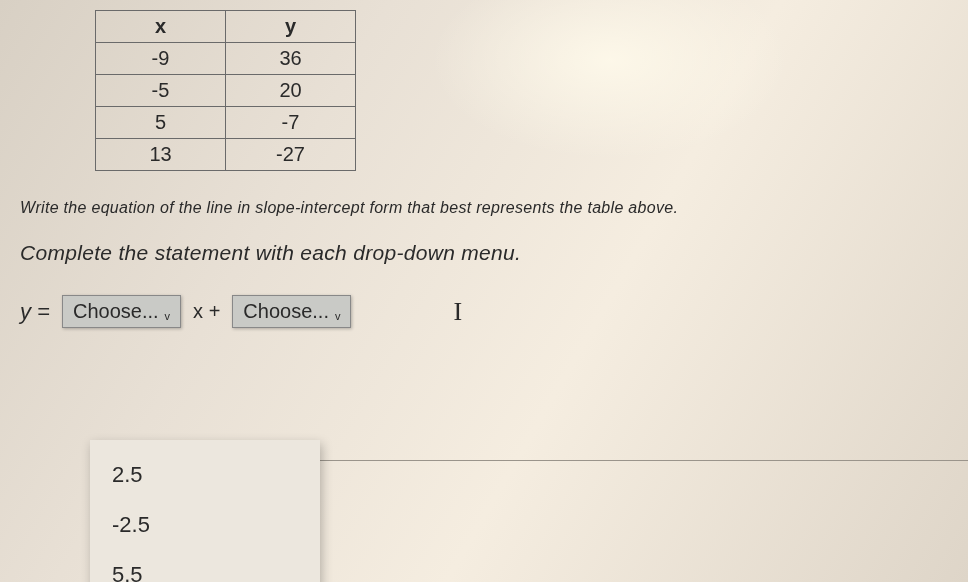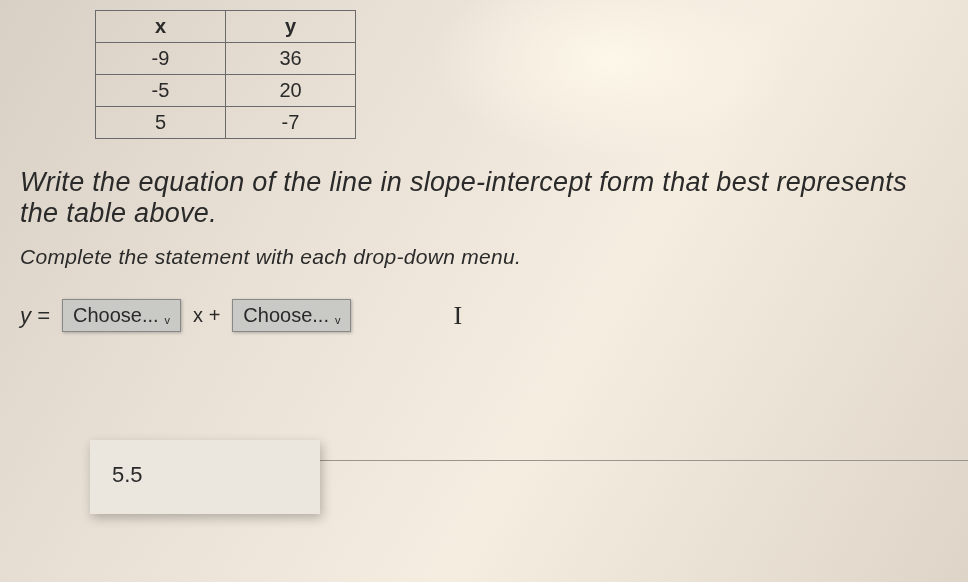--- a/index.html
+++ b/index.html
@@ -27,25 +27,25 @@
     font-size: 20px;
     padding: 4px 0;
     font-weight: normal;
   }
   th { font-weight: bold; }
   .col-x { width: 130px; }
   .col-y { width: 130px; }
   .prompt {
     margin-top: 28px;
     font-style: italic;
-    font-size: 27px;
+    font-size: 16px;
     letter-spacing: 0.3px;
   }
   .sub-prompt {
-    margin-top: 16px;
+    margin-top: 24px;
     font-style: italic;
     font-size: 21px;
     letter-spacing: 0.3px;
   }
   .equation-row {
     margin-top: 30px;
     display: flex;
     align-items: center;
     gap: 12px;
     font-size: 22px;
@@ -126,20 +126,24 @@
       <td>36</td>
     </tr>
     <tr>
       <td>-5</td>
       <td>20</td>
     </tr>
     <tr>
       <td>5</td>
       <td>-7</td>
     </tr>
+    <tr>
+      <td>13</td>
+      <td>-27</td>
+    </tr>
   </tbody>
     </table>
 </div>
 
 <p class="prompt">Write the equation of the line in slope-intercept form that best represents the table above.</p>
 <p class="sub-prompt">Complete the statement with each drop-down menu.</p>
 
 <div class="equation-row">
   <span class="y-eq">y =</span>
   <span class="dropdown">
@@ -150,14 +154,16 @@
   <span class="dropdown">
     <span>Choose...</span>
     <span class="caret">v</span>
   </span>
   <span class="cursor-i">I</span>
 </div>
 
 <div class="hr-line"></div>
 
 <div class="options">
+  <div>2.5</div>
+  <div>-2.5</div>
   <div>5.5</div>
 </div>
 
 </body></html>

